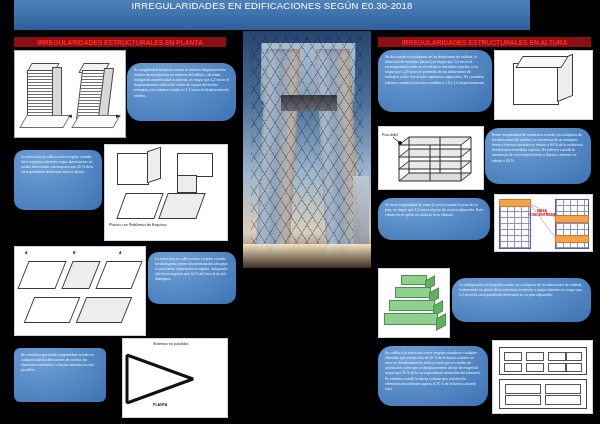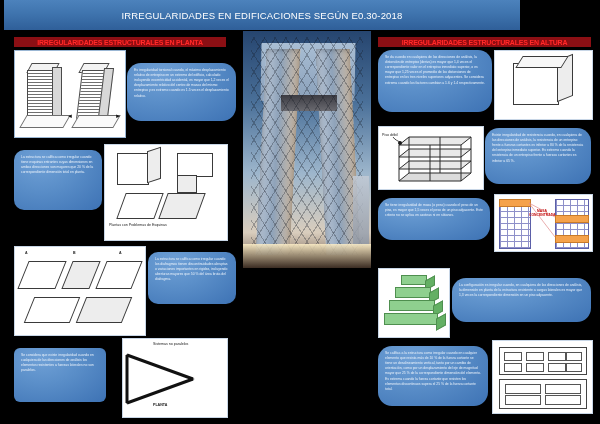--- a/index.html
+++ b/index.html
@@ -6,23 +6,23 @@
   body{
     width:600px;height:424px;overflow:hidden;
     background:#000;
     font-family:"Liberation Sans", sans-serif;
     position:relative;
   }
   .poster{position:absolute;inset:0;background:#000;}
 
   
   .header{
-    position:absolute;left:4px;top:0;width:516px;height:30px;
+    position:absolute;left:14px;top:0;width:516px;height:30px;
     background:linear-gradient(180deg,#4c82bc 0%,#3f74ae 45%,#2f5f99 100%);
-    display:flex;align-items:center;justify-content:center;
+    display:flex;align-items:flex-start;justify-content:center;
   }
   .header-title{
     color:#ffffff;font-size:9.5px;letter-spacing:.2px;white-space:nowrap;
   }
 
   
   .banner{
     position:absolute;height:10px;
     background:#8b0f14;
     display:flex;align-items:center;justify-content:center;

